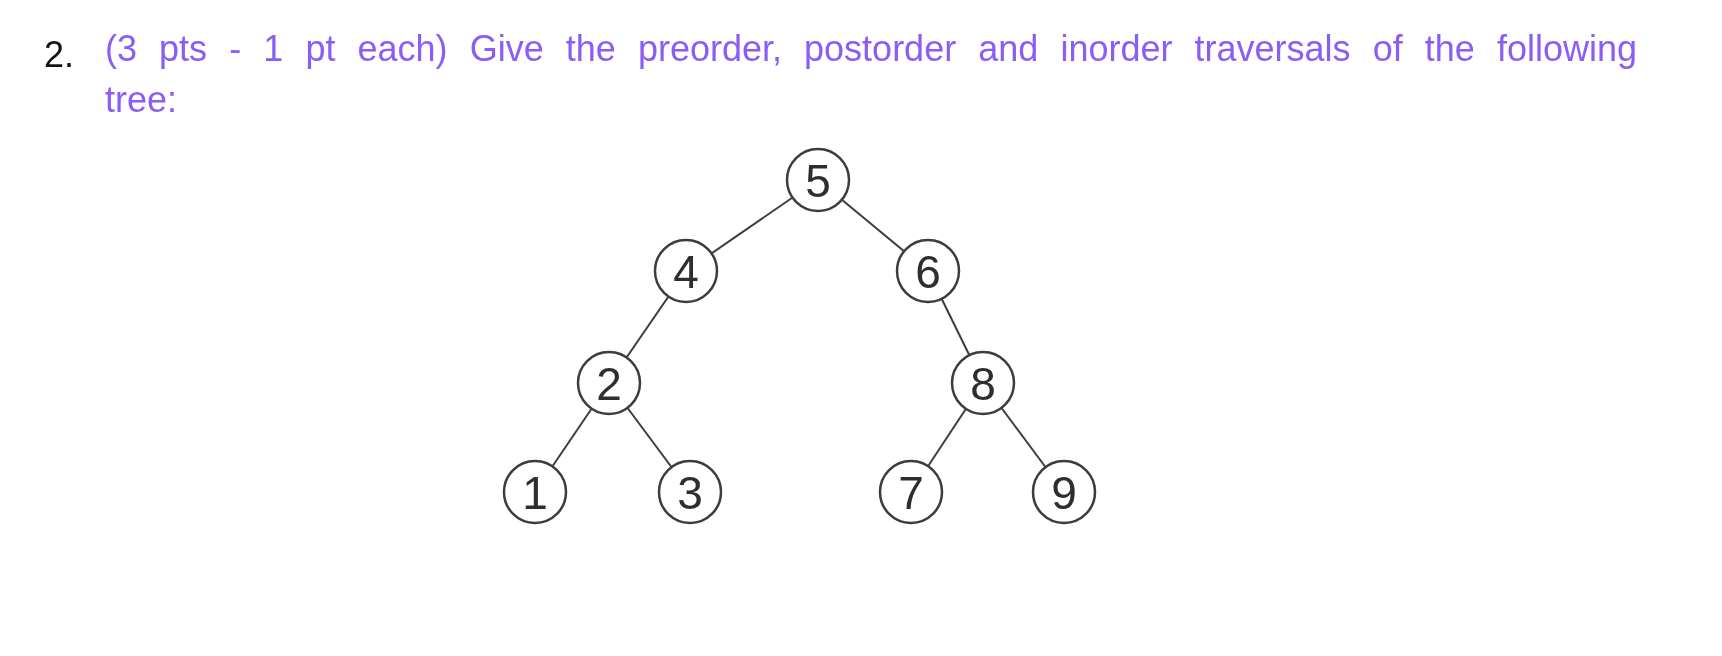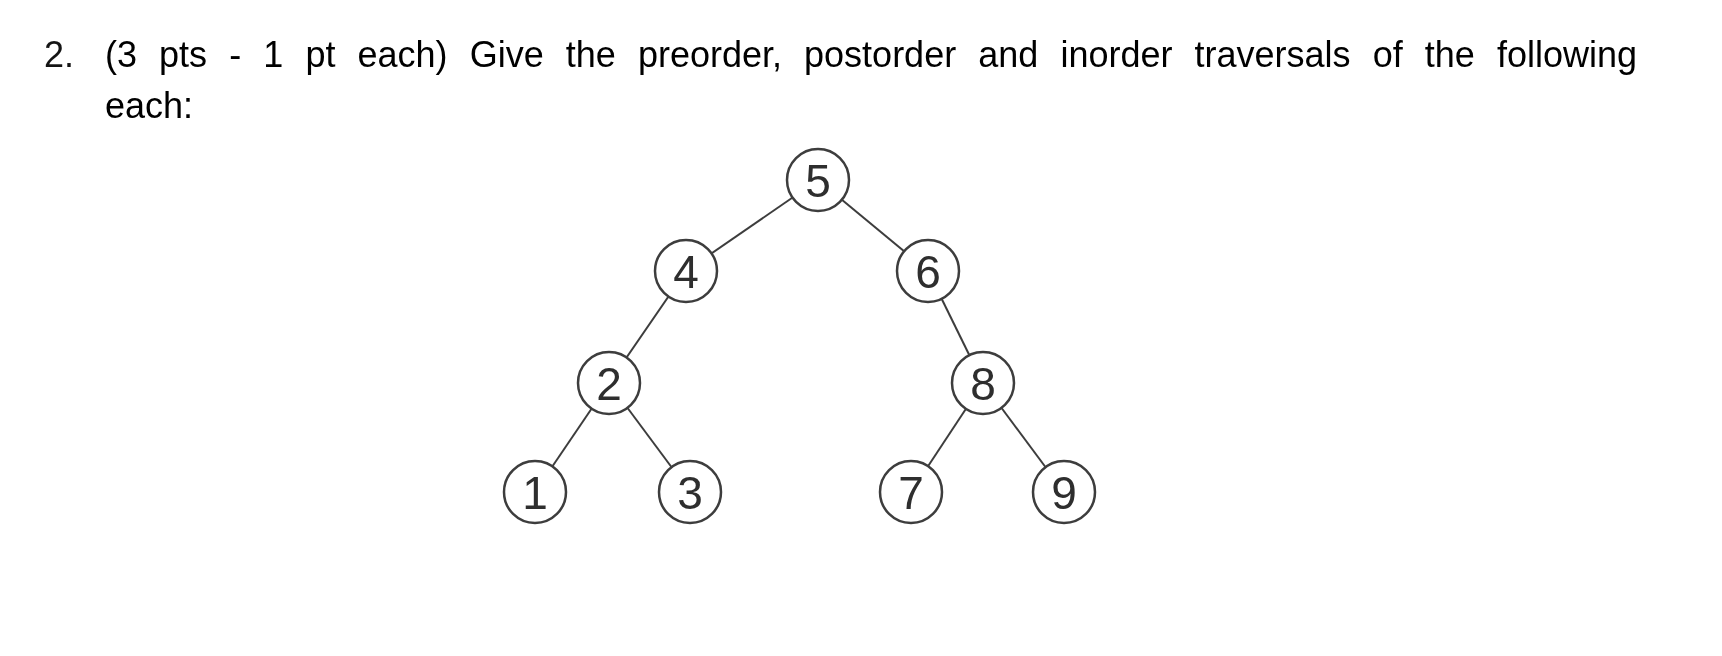--- a/index.html
+++ b/index.html
@@ -19,25 +19,25 @@
     position: absolute;
     left: 44px;
     top: 29px;
     font-size: 36px;
     line-height: 51px;
     color: #141414;
   }
   .q-body {
     position: absolute;
     left: 105px;
-    top: 29px;
+    top: 23px;
     width: 1532px;
     font-size: 36px;
     line-height: 51px;
-    color: #000000;
+    color: #8b5cf6;
   }
   .q-line1 {
     white-space: nowrap;
     text-align: justify;
     text-align-last: justify;
   }
   .q-line2 {
     text-align: left;
   }
   .tree-svg {
@@ -48,21 +48,21 @@
 </style>
 </head>
 <body>
 
 <div class="page">
 
   <span class="q-marker">2.</span>
 
   <div class="q-body">
     <div class="q-line1">(3 pts - 1 pt each) Give the preorder, postorder and inorder traversals of the following</div>
-    <div class="q-line2">each:</div>
+    <div class="q-line2">tree:</div>
   </div>
 
   <svg class="tree-svg" width="660" height="410" viewBox="0 0 660 410">
       <line x1="358" y1="50" x2="226" y2="141" stroke="#3d3d3d" stroke-width="2"></line>
       <line x1="358" y1="50" x2="468" y2="141" stroke="#3d3d3d" stroke-width="2"></line>
       <line x1="226" y1="141" x2="149" y2="253" stroke="#3d3d3d" stroke-width="2"></line>
       <line x1="149" y1="253" x2="75" y2="362" stroke="#3d3d3d" stroke-width="2"></line>
       <line x1="149" y1="253" x2="230" y2="362" stroke="#3d3d3d" stroke-width="2"></line>
       <line x1="468" y1="141" x2="523" y2="253" stroke="#3d3d3d" stroke-width="2"></line>
       <line x1="523" y1="253" x2="451" y2="362" stroke="#3d3d3d" stroke-width="2"></line>

